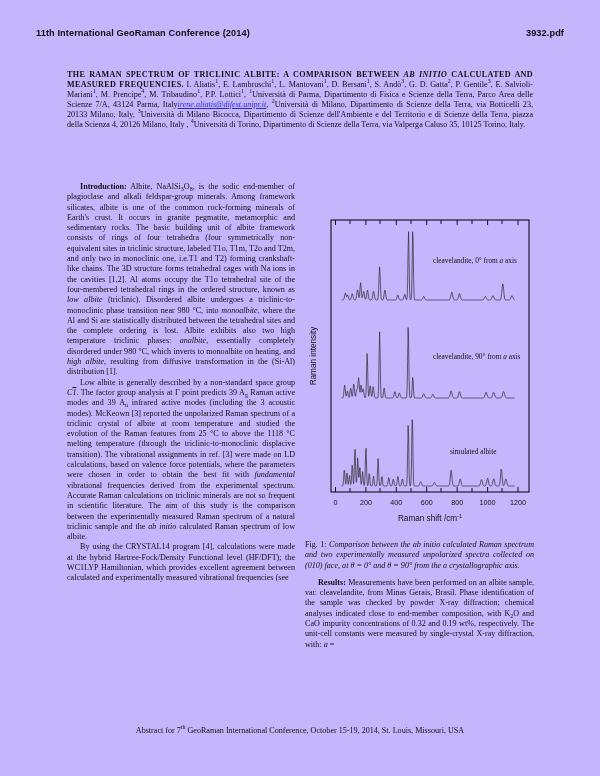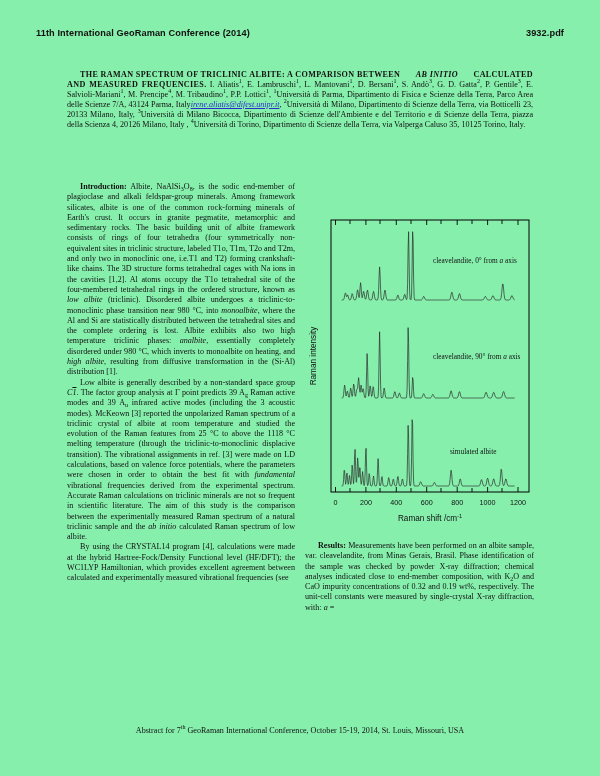--- a/index.html
+++ b/index.html
@@ -13,21 +13,21 @@
     font-family: "Liberation Serif", serif;
     color: #000000;
     position: relative;
     overflow: hidden;
   }
   .page {
     position: absolute;
     left: 0; top: 0;
     width: 600px;
     height: 776px;
-    background: #86efac;
+    background: #c4b5fd;
   }
   
   .runhead {
     position: absolute;
     left: 36px;
     top: 28px;
     width: 528px;
     display: flex;
     justify-content: space-between;
     font-family: "Liberation Sans", sans-serif;
@@ -44,21 +44,20 @@
     width: 466px;
     font-size: 8.1px;
     line-height: 10.05px;
     text-align: justify;
     text-justify: inter-word;
     color: #111;
   }
   .titleblock .t-main {
     font-weight: bold;
     letter-spacing: 0.35px;
-    margin-left: 13px;
   }
   .titleblock .it { font-style: italic; }
   .titleblock sup { font-size: 6px; vertical-align: super; line-height: 0; }
   .mail {
     color: #2a2ad0;
     text-decoration: underline;
     font-style: italic;
   }
   
   .col {
@@ -198,20 +197,23 @@
             <text x="121.8" y="289">600</text>
             <text x="152.2" y="289">800</text>
             <text x="182.6" y="289">1000</text>
             <text x="213.0" y="289">1200</text>
           </g>
 
         <text id="xaxislabel" x="125" y="305" font-family="Liberation Sans, sans-serif" font-size="8.2" fill="#111" text-anchor="middle"><tspan>Raman shift /cm</tspan><tspan baseline-shift="super" font-size="5.6">-1</tspan></text>
         <text id="yaxislabel" x="11" y="140" font-family="Liberation Sans, sans-serif" font-size="8.2" fill="#111" text-anchor="middle" transform="rotate(-90 11 140)">Raman intensity</text>
       </svg>
     </div>
+    <div class="figcaption">
+      <span class="lbl" style="font-weight:normal">Fig. 1:</span><span> Comparison between the ab initio calculated Raman spectrum and two experimentally measured unpolarized spectra collected on (010) face, at θ = 0° and θ = 90° from the a crystallographic axis.</span>
+    </div>
     <div class="figcaption" style="font-style:normal; text-indent:13px; margin-top:7px;">
       <b>Results:</b><span> Measurements have been performed on an albite sample, var. cleavelandite, from Minas Gerais, Brasil. Phase identification of the sample was checked by powder X-ray diffraction; chemical analyses indicated close to end-member composition, with K</span><sub>2</sub><span>O and CaO impurity concentrations of 0.32 and 0.19 wt%, respectively. The unit-cell constants were measured by single-crystal X-ray diffraction, with: </span><i>a</i><span> =</span>
     </div>
   </div>
 
   <div class="footer">
     <span>Abstract for 7</span><sup>th</sup><span> GeoRaman International Conference, October 15-19, 2014, St. Louis, Missouri, USA</span>
   </div>
 
 </div>

